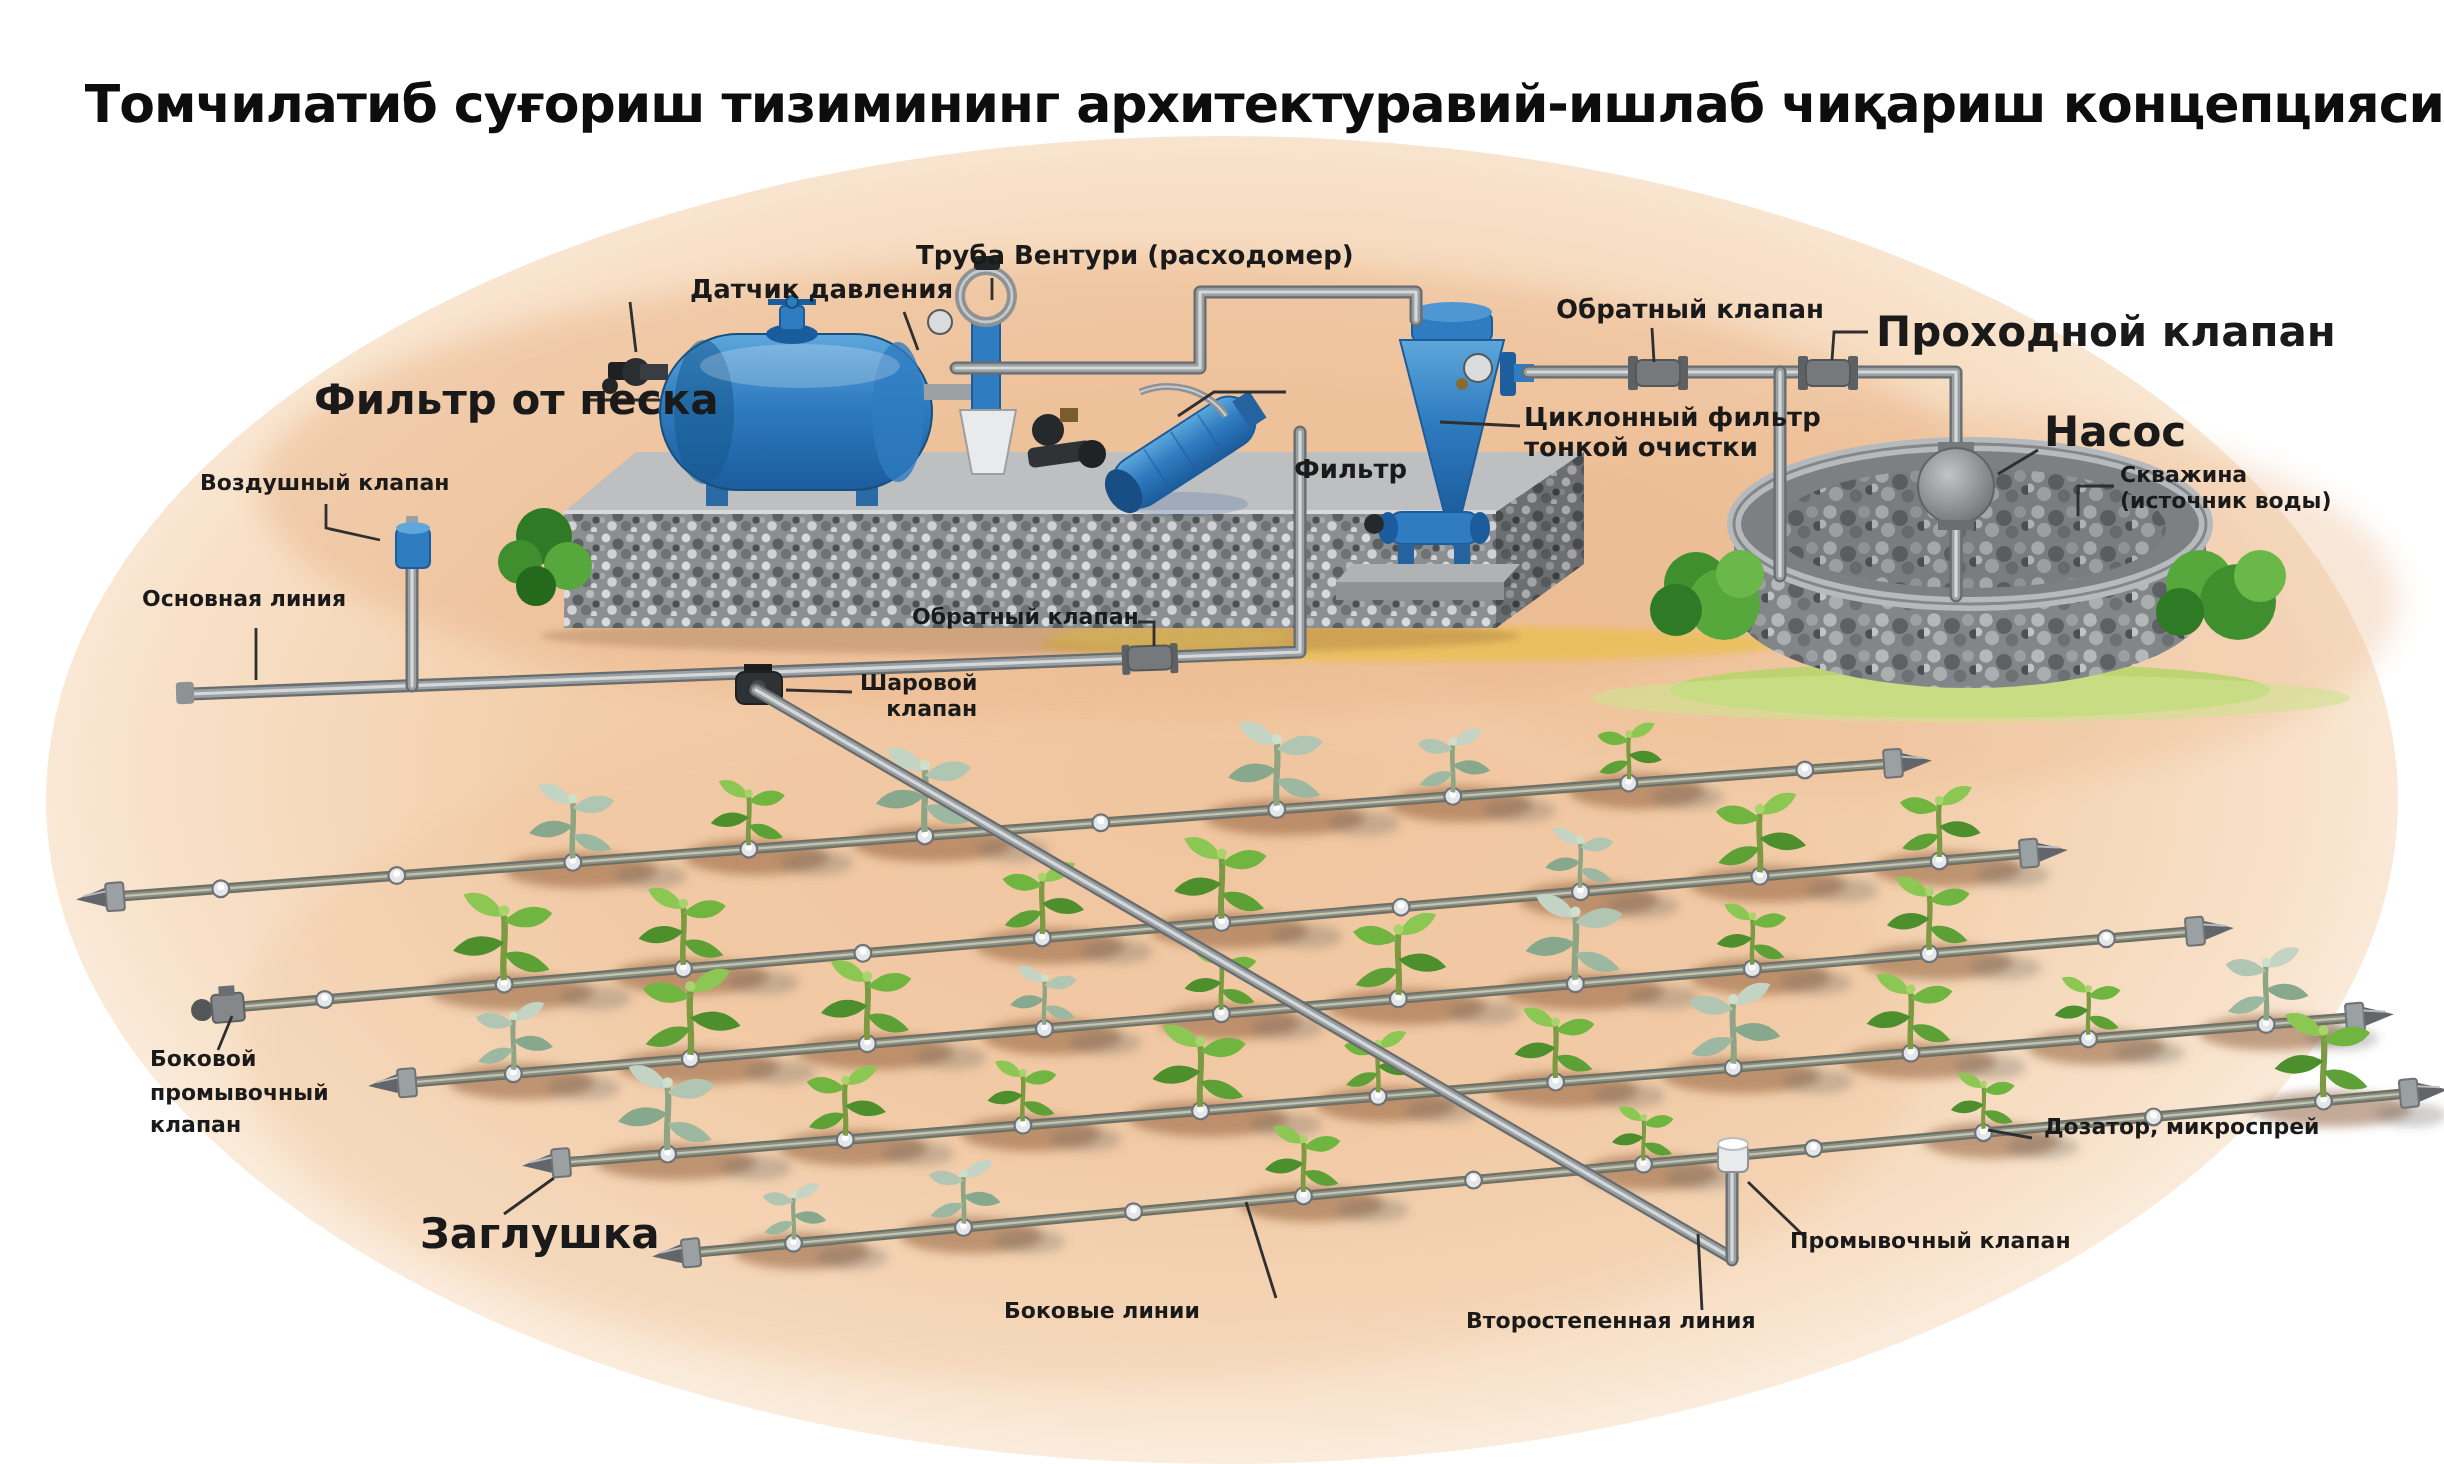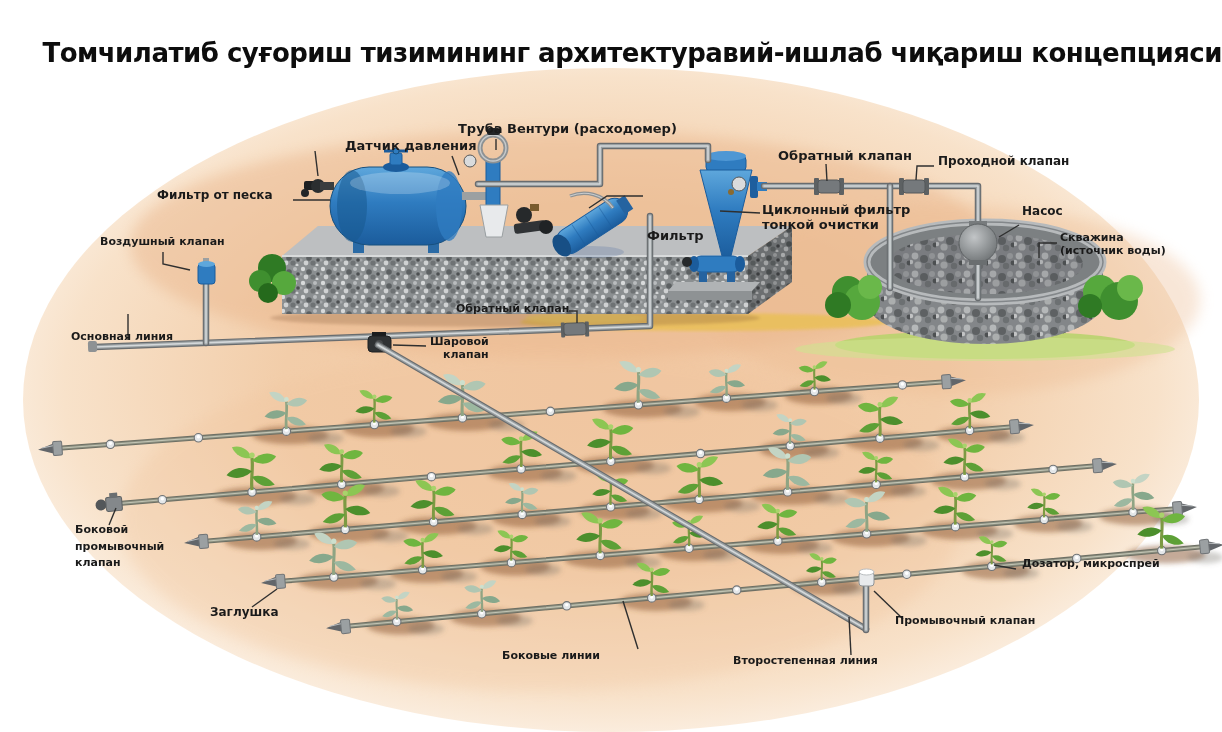--- a/index.html
+++ b/index.html
@@ -2,21 +2,21 @@
 <html><head>
 <meta charset="utf-8">
 <style>
   html,body{margin:0;padding:0;background:#ffffff;}
   .stage{position:relative;width:1222px;height:732px;overflow:hidden;background:#ffffff;
          font-family:"DejaVu Sans","Liberation Sans",sans-serif;}
   .stage svg.scene{position:absolute;left:0;top:0;}
   .title{position:absolute;left:0;top:38px;width:1222px;text-align:right;
          font-size:26px;font-weight:700;color:#0d0d0d;letter-spacing:-0.5px;white-space:nowrap;}
   .lbl{position:absolute;font-weight:700;color:#1a1a1a;line-height:1.18;white-space:nowrap;}
-  .fs13{font-size:13px;} .fs14{font-size:13px;} .fs15{font-size:11px;} .fs16{font-size:12px;}
+  .fs13{font-size:13px;} .fs14{font-size:13px;} .fs15{font-size:11px;} .fs16{font-size:21px;}
   .lh15{line-height:1.5;}
   .p1{stroke:#686c6f;stroke-width:6.5;fill:none;stroke-linecap:round;stroke-linejoin:round;}
   .p2{stroke:#9aa0a2;stroke-width:4.2;fill:none;stroke-linecap:round;stroke-linejoin:round;}
   .p3{stroke:#d4d8da;stroke-width:1.6;fill:none;stroke-linecap:round;stroke-linejoin:round;}
   .l1{stroke:#6e7065;stroke-width:5.2;fill:none;stroke-linecap:round;}
   .l2{stroke:#8d9080;stroke-width:3;fill:none;stroke-linecap:round;}
   .l3{stroke:#c2c4b4;stroke-width:1.1;fill:none;stroke-linecap:round;}
   .ptr{stroke:#2f2f2f;stroke-width:1.4;fill:none;}
 </style>
 </head>
@@ -700,21 +700,21 @@
     <path class="ptr" d="M1016,569 L994,565"></path>
   </g>
 </svg>
 
 <div class="title">Томчилатиб суғориш тизимининг архитектуравий-ишлаб чиқариш концепцияси</div>
 
 <div class="lbl fs14" style="left:345px;top:138px;"><span>Датчик давления</span></div>
 <div class="lbl fs14" style="left:458px;top:121px;"><span>Труба Вентури (расходомер)</span></div>
 <div class="lbl fs16" style="left:157px;top:188px;"><span>Фильтр от песка</span></div>
 <div class="lbl fs15" style="left:100px;top:236px;"><span>Воздушный клапан</span></div>
-<div class="lbl fs15" style="left:71px;top:294px;margin-top:37px;"><span>Основная линия</span></div>
+<div class="lbl fs15" style="left:71px;top:294px;"><span>Основная линия</span></div>
 <div class="lbl fs14" style="left:647px;top:188px;margin-top:40px;"><span>Фильтр</span></div>
 <div class="lbl fs14" style="left:762px;top:202px;">
   <div>Циклонный фильтр</div>
       <div>тонкой очистки</div>
 </div>
 <div class="lbl fs14" style="left:778px;top:148px;"><span>Обратный клапан</span></div>
 <div class="lbl fs16" style="left:938px;top:154px;"><span>Проходной клапан</span></div>
 <div class="lbl fs16" style="left:1022px;top:204px;"><span>Насос</span></div>
 <div class="lbl fs15" style="left:1060px;top:232px;">
   <div>Скважина</div>

